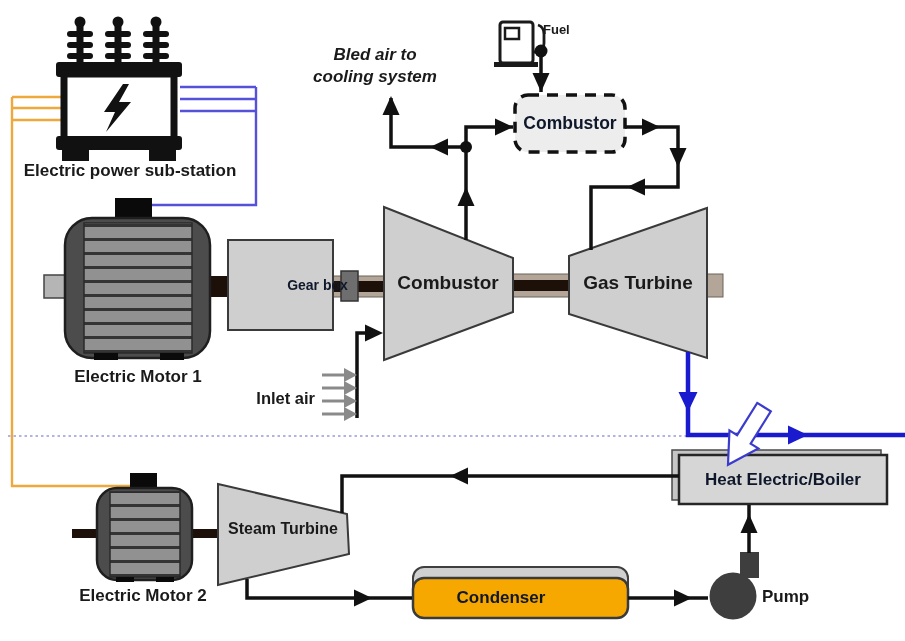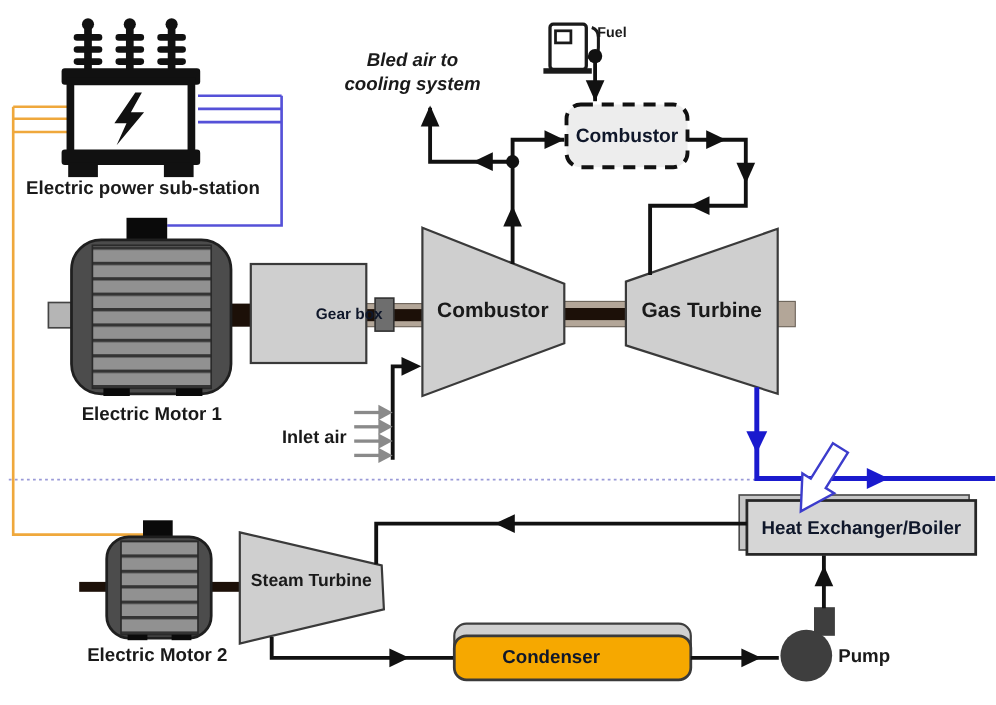--- a/index.html
+++ b/index.html
@@ -204,21 +204,21 @@
 <div class="lbl" style="left:543px;top:23px;font-size:13px;">Fuel</div>
 
 <div class="lbl multiline italic" style="left:291px;top:44px;width:168px;font-size:17px;line-height:22px;">
   <span>Bled air to</span><br>
   <span>cooling system</span>
 </div>
 
 <div class="lbl" style="left:235px;top:389px;width:80px;font-size:16.5px;text-align:right;">Inlet air</div>
 
 
-<div class="boxlbl" style="left:679px;top:455px;width:208px;height:49px;font-size:17px;">Heat Exchanger/Boiler</div>
+<div class="boxlbl" style="left:679px;top:455px;width:208px;height:49px;font-size:17px;">Heat Electric/Boiler</div>
 
 <div class="lbl" style="left:216px;top:520px;width:134px;font-size:16px;">Steam Turbine</div>
 
 <div class="lbl" style="left:66px;top:586px;width:154px;font-size:17px;">Electric Motor 2</div>
 
 <div class="boxlbl" style="left:413px;top:578px;width:176px;height:40px;font-size:17px;">Condenser</div>
 
 <div class="lbl" style="left:762px;top:587px;font-size:17px;">Pump</div>
 
 </div>

